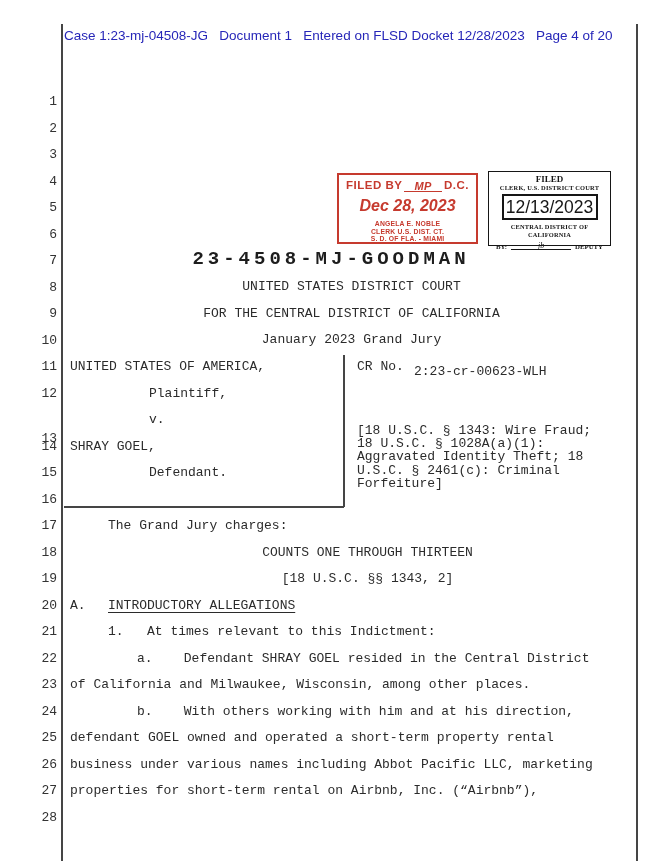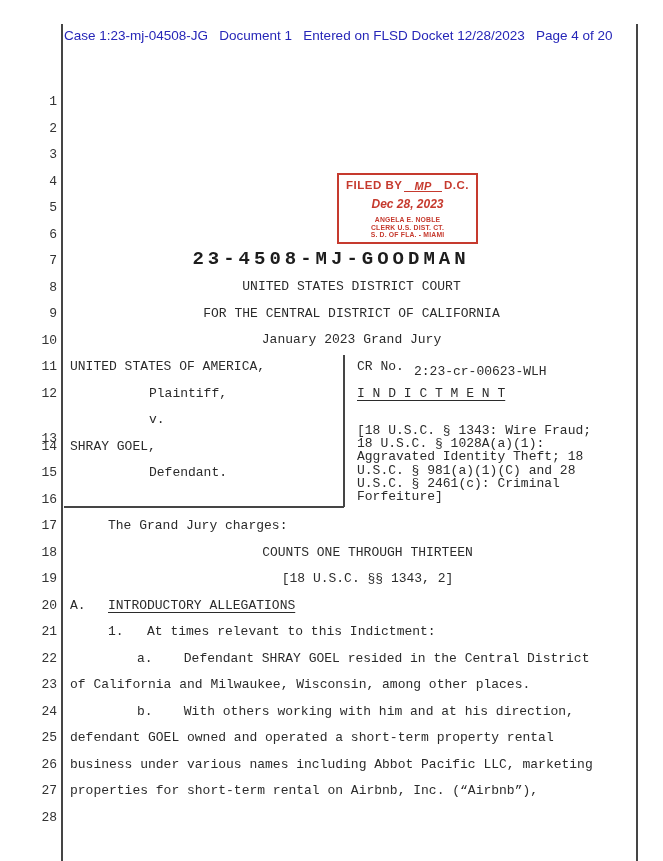--- a/index.html
+++ b/index.html
@@ -24,21 +24,21 @@
   
   .lnum{position:absolute;left:20px;width:37px;height:26.5px;line-height:26.5px;
     text-align:right;font-size:13px;color:#333;}
   
   .stamp-red{position:absolute;left:337px;top:149px;width:141px;height:71px;
     border:2px solid var(--red);color:var(--red);padding:4px 7px 3px 7px;
     font-family:"Liberation Sans","DejaVu Sans",sans-serif;}
   .sr-row1{display:flex;align-items:flex-end;font-weight:bold;font-size:11.5px;letter-spacing:.5px;}
   .sr-blank{flex:1;border-bottom:1.5px solid var(--red);text-align:center;
     font-style:italic;font-size:11px;line-height:10px;margin:0 2px;transform:translateY(1px);}
-  .sr-date{text-align:center;font-weight:bold;font-style:italic;font-size:12px;margin-top:6px;}
+  .sr-date{text-align:center;font-weight:bold;font-style:italic;font-size:16px;margin-top:6px;}
   .sr-clerk{text-align:center;font-weight:bold;font-size:6.8px;line-height:7.6px;margin-top:5px;letter-spacing:.2px;}
   .stamp-black{position:absolute;left:488px;top:147px;width:123px;height:75px;
     border:1.5px solid #161616;color:#161616;padding-top:3px;
     font-family:"Liberation Serif","DejaVu Serif",serif;}
   .sb-filed{text-align:center;font-weight:bold;font-size:9px;line-height:9px;}
   .sb-court{text-align:center;font-weight:bold;font-size:6.4px;line-height:8px;letter-spacing:.2px;}
   .sb-datebox{width:96px;height:26px;margin:2px auto 0 auto;border:2px solid #161616;
     text-align:center;font-family:"Liberation Sans","DejaVu Sans",sans-serif;
     font-size:17.5px;line-height:23px;}
   .sb-district{text-align:center;font-weight:bold;font-size:6.4px;line-height:8px;margin-top:3px;letter-spacing:.2px;}
@@ -113,40 +113,50 @@
       <span>FILED BY</span>
       <span class="sr-blank">MP</span>
       <span>D.C.</span>
     </div>
     <div class="sr-date">Dec 28, 2023</div>
     <div class="sr-clerk">ANGELA E. NOBLE</div>
     <div class="sr-clerk" style="margin-top:0;">CLERK U.S. DIST. CT.</div>
     <div class="sr-clerk" style="margin-top:0;">S. D. OF FLA. - MIAMI</div>
   </div>
 
+  <div class="stamp-black">
+    <div class="sb-filed">FILED</div>
+    <div class="sb-court">CLERK, U.S. DISTRICT COURT</div>
+    <div class="sb-datebox">12/13/2023</div>
+    <div class="sb-district">CENTRAL DISTRICT OF CALIFORNIA</div>
+    <div class="sb-byrow">
+      <span>BY:</span>
+      <span class="sb-sig">jb</span>
+      <span>DEPUTY</span>
+    </div>
+  </div>
 
   <div class="case-number">23-4508-MJ-GOODMAN</div>
 
   <div class="center-line" style="top:276.5px;">FOR THE CENTRAL DISTRICT OF CALIFORNIA</div>
   <div class="center-line" style="top:250px;">UNITED STATES DISTRICT COURT</div>
   <div class="center-line" style="top:303px;">January 2023 Grand Jury</div>
 
   <div class="cap-line" style="left:70px;top:330px;">UNITED STATES OF AMERICA,</div>
   <div class="cap-line" style="left:149px;top:356.5px;">Plaintiff,</div>
   <div class="cap-line" style="left:149px;top:383px;">v.</div>
   <div class="cap-line" style="left:70px;top:409.5px;">SHRAY GOEL,</div>
   <div class="cap-line" style="left:149px;top:436px;">Defendant.</div>
 
   <div class="cap-divider-v"></div>
   <div class="cap-divider-h"></div>
 
   <div class="cap-line" style="left:357px;top:330px;">CR No.</div>
   <div class="cap-line" style="left:414px;top:335px;">2:23-cr-00623-WLH</div>
-  <div class="cap-line indictment" style="left:357px;top:356.5px;">I N D I C T M E N T</div>
-  <div class="charges"><div>[18 U.S.C. § 1343: Wire Fraud;</div><div>18 U.S.C. § 1028A(a)(1):</div><div>Aggravated Identity Theft; 18</div><div>U.S.C. § 981(a)(1)(C) and 28</div><div>U.S.C. § 2461(c): Criminal</div><div>Forfeiture]</div></div>
+  <div class="charges"><div>[18 U.S.C. § 1343: Wire Fraud;</div><div>18 U.S.C. § 1028A(a)(1):</div><div>Aggravated Identity Theft; 18</div><div>U.S.C. § 2461(c): Criminal</div><div>Forfeiture]</div></div>
 
   <div class="body-lines">
       <div class="bline tab1" style="top: 0px;">The Grand Jury charges:</div>
       <div class="bline center" style="top: 26.5px;">COUNTS ONE THROUGH THIRTEEN</div>
       <div class="bline center" style="top: 53px;">[18 U.S.C. §§ 1343, 2]</div>
       <div class="bline section" style="top: 79.5px;"><span class="sec-letter">A.</span><span class="sec-title">INTRODUCTORY ALLEGATIONS</span></div>
       <div class="bline tab1" style="top: 106px;">1.   At times relevant to this Indictment:</div>
       <div class="bline tab2" style="top: 132.5px;">a.    Defendant SHRAY GOEL resided in the Central District</div>
       <div class="bline left" style="top: 159px;">of California and Milwaukee, Wisconsin, among other places.</div>
       <div class="bline tab2" style="top: 185.5px;">b.    With others working with him and at his direction,</div>

